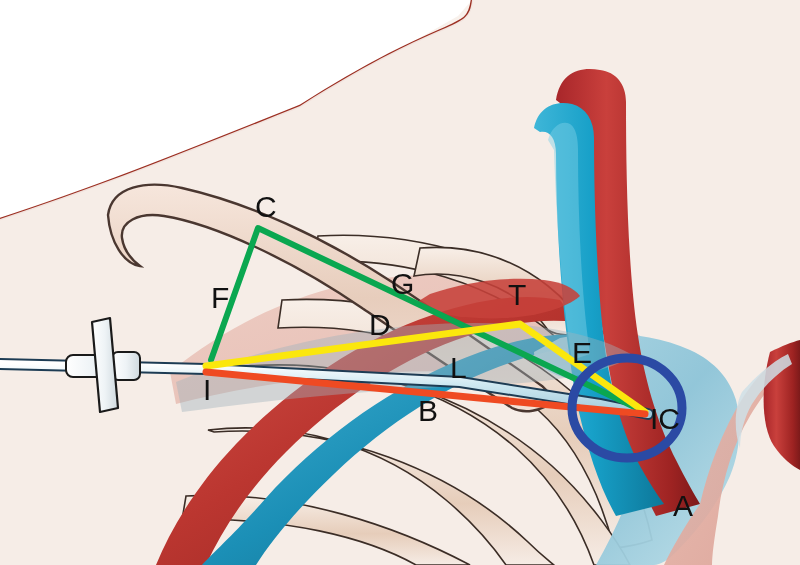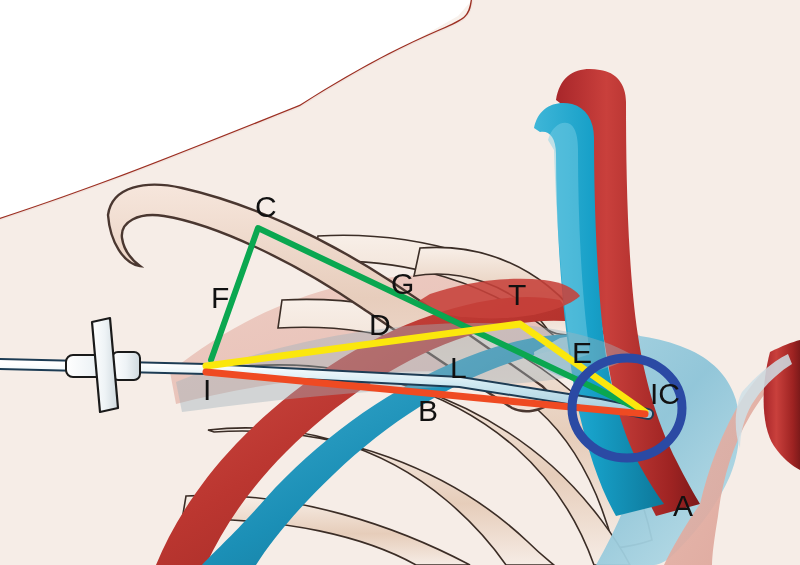--- a/index.html
+++ b/index.html
@@ -176,16 +176,16 @@
 
   <span class="lbl" style="left:255px;top:192px">C</span>
   <span class="lbl" style="left:211px;top:283px">F</span>
   <span class="lbl" style="left:391px;top:269px">G</span>
   <span class="lbl" style="left:508px;top:280px">T</span>
   <span class="lbl" style="left:369px;top:310px">D</span>
   <span class="lbl" style="left:203px;top:375px">I</span>
   <span class="lbl" style="left:450px;top:353px">L</span>
   <span class="lbl" style="left:572px;top:338px">E</span>
   <span class="lbl" style="left:418px;top:396px">B</span>
-  <span class="lbl" style="left:650px;top:379px">IC</span>
+  <span class="lbl" style="left:650px;top:404px">IC</span>
   <span class="lbl" style="left:673px;top:491px">A</span>
 
 </div>
 
 </body></html>

